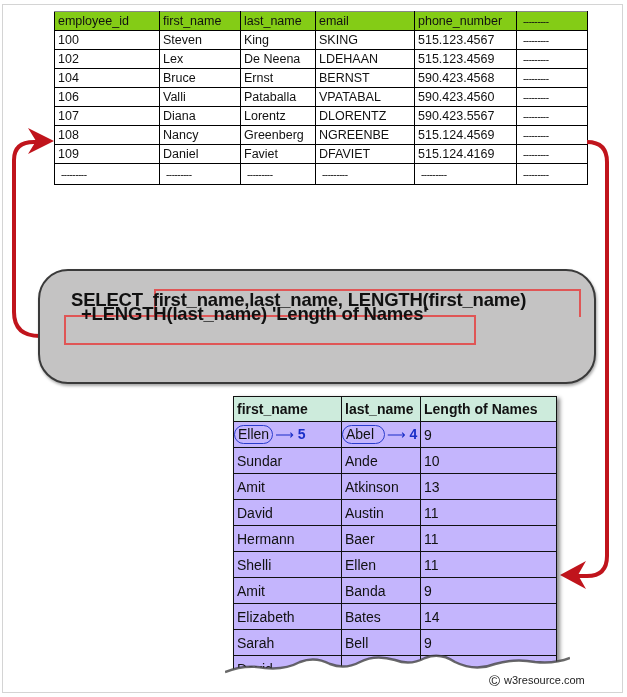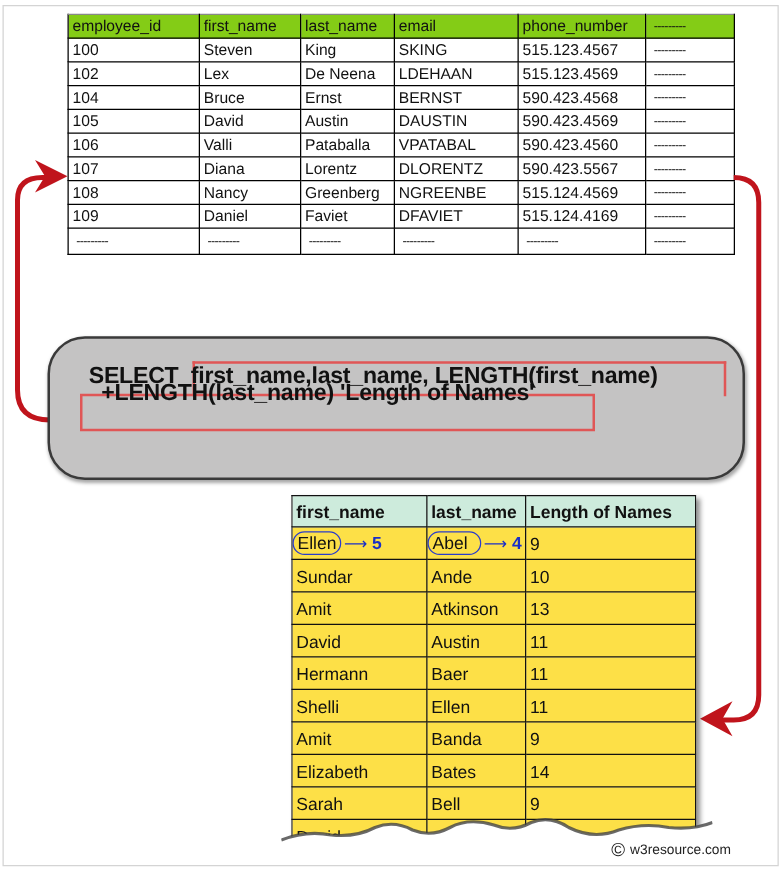--- a/index.html
+++ b/index.html
@@ -17,21 +17,21 @@
   .sql { position:absolute; left:38px; top:269px; width:558px; height:115px; background:#c4c3c3; border:2px solid #3a3a3a; border-radius:30px; box-sizing:border-box; box-shadow:1px 2px 3px rgba(0,0,0,0.35);text-decoration:underline; }
   .sql .line { position:absolute; left:31px; font-size:18.5px; font-weight:bold; color:#111; white-space:nowrap; letter-spacing:-0.2px; }
   .sql .l1 { top:18px; }
   .sql .l2 { top:32px;margin-left:10px; }
   .sql .l3 { top:78px; }
   .hl { position:absolute; border:2px solid #e05656; box-sizing:border-box; }
 
   
   .res-wrap { position:absolute; left:233px; top:396px; width:324px; height:274px; overflow:hidden; box-shadow:3px 2px 4px rgba(0,0,0,0.45); }
   table.res { border-collapse:collapse; font-size:14px; color:#111; }
-  table.res td { border:1px solid #111; height:26px; padding:0 0 0 3px; box-sizing:border-box; white-space:nowrap; vertical-align:middle; background:#fde047; }
+  table.res td { border:1px solid #111; height:26px; padding:0 0 0 3px; box-sizing:border-box; white-space:nowrap; vertical-align:middle; background:#c4b5fd; }
   table.res tr.hdr td { background:#cdebdc; font-weight:bold; height:25px; }
   .oval { display:inline-block; border:1.5px solid #2a3ccc; border-radius:12px; padding:0 3px; margin-left:-3px; line-height:17px; }
   .anno { color:#1a2fc8; font-weight:bold; font-size:14px; margin-left:2px; }
   .anno .ar { font-weight:normal; font-size:13px; }
   .torn { position:absolute; left:225px; top:650px; width:345px; height:30px; }
 
   .credit { position:absolute; left:489px; top:672px; font-family:Liberation Sans, sans-serif; font-size:11px; color:#222; }
   .credit .c { font-size:15px; vertical-align:-2px; margin-right:4px; }
   svg.arrows { position:absolute; left:0; top:0; }
 </style>
@@ -76,28 +76,20 @@
       </tr>
   <tr>
         <td>104</td>
         <td>Bruce</td>
         <td>Ernst</td>
         <td>BERNST</td>
         <td>590.423.4568</td>
         <td class="dash">---------</td>
       </tr>
   <tr>
-        <td>105</td>
-        <td>David</td>
-        <td>Austin</td>
-        <td>DAUSTIN</td>
-        <td>590.423.4569</td>
-        <td class="dash">---------</td>
-      </tr>
-  <tr>
         <td>106</td>
         <td>Valli</td>
         <td>Pataballa</td>
         <td>VPATABAL</td>
         <td>590.423.4560</td>
         <td class="dash">---------</td>
       </tr>
   <tr>
         <td>107</td>
         <td>Diana</td>

